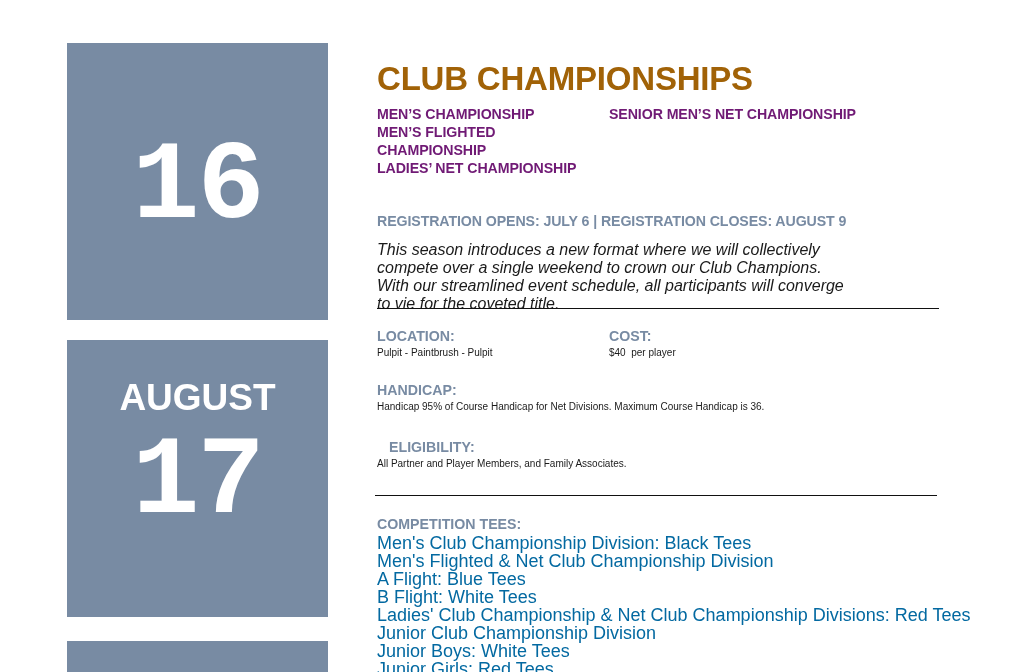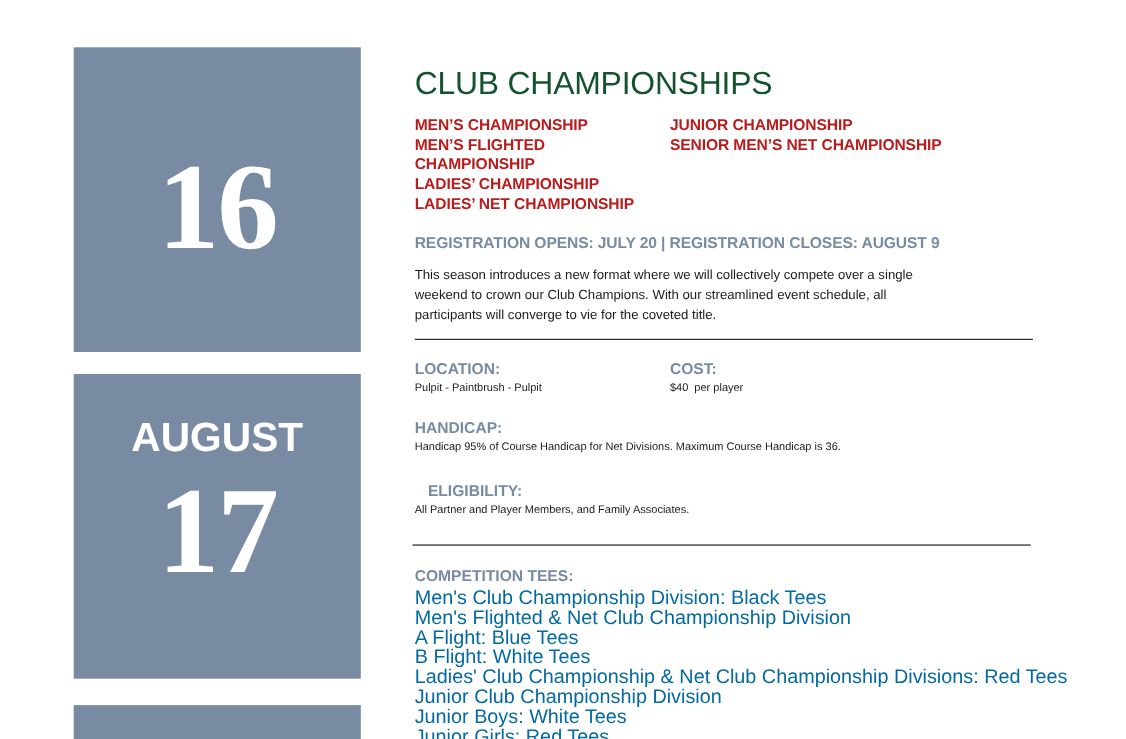--- a/index.html
+++ b/index.html
@@ -29,21 +29,21 @@
       font-family: "Liberation Sans", sans-serif;
       font-weight: bold;
       font-size: 37px;
       letter-spacing: 0px;
       line-height: 1;
     }
     .date-block .day {
       position: absolute;
       left: 0;
       right: 0;
-      font-family: Liberation Serif, serif;
+      font-family: Liberation Mono, monospace;
       font-weight: bold;
       font-size: 112px;
       line-height: 1;
       letter-spacing: -2px;
     }
     #block1 { top: 43px; height: 277px; }
     #block1 .month { top: 82px; margin-top: -82px; top: 39px; }
     #block1 .day { top: 89px; }
     #block2 { top: 340px; height: 277px; }
     #block2 .month { top: 39px; }
@@ -54,39 +54,39 @@
       position: absolute;
       left: 377px;
       top: 0;
       width: 570px;
     }
     .title {
       position: absolute;
       left: 0;
       top: 60px;
       font-family: "Liberation Sans", sans-serif;
-      font-weight: normal;
-      font-size: 29px;
-      color: #14532d;
+      font-weight: bold;
+      font-size: 33px;
+      color: #a16207;
       white-space: nowrap;
       letter-spacing: -0.2px;
     }
     .champ-col {
       position: absolute;
       top: 105px;
       list-style: none;
       margin: 0;
       padding: 0;
     }
     .champ-col li {
       font-family: "Liberation Sans", sans-serif;
       font-weight: bold;
       font-size: 14.2px;
       line-height: 18px;
-      color: #b91c1c;
+      color: #701a75;
       white-space: nowrap;
       letter-spacing: -0.1px;
     }
     #champ-left { left: 0; width: 215px; }
     #champ-left li { white-space: normal; }
     #champ-right { left: 232px; }
 
     .registration {
       position: absolute;
       left: 0;
@@ -97,24 +97,25 @@
       color: #788ba3;
       white-space: nowrap;
       letter-spacing: -0.1px;
     }
     .intro {
       position: absolute;
       left: 0;
       top: 241px;
       width: 480px;
       font-family: "Liberation Sans", sans-serif;
-      font-size: 12px;
+      font-size: 16px;
       line-height: 18px;
       color: #1a1a1a;
       margin: 0;
+      font-style: italic;
     }
     .divider {
       position: absolute;
       height: 1px;
       background: #111111;
     }
     #divider1 { left: 0; top: 308px; width: 562px; }
     #divider2 { left: -2px; top: 495px; width: 562px; }
 
     .field-label {
@@ -171,30 +172,28 @@
 </div>
 
 <div class="date-block" id="block3"></div>
 
 <div class="content">
   <div class="title">CLUB CHAMPIONSHIPS</div>
 
   <ul class="champ-col" id="champ-left">
     <li>MEN’S CHAMPIONSHIP</li>
     <li>MEN’S FLIGHTED CHAMPIONSHIP</li>
-    <li>LADIES’ CHAMPIONSHIP</li>
     <li>LADIES’ NET CHAMPIONSHIP</li>
   </ul>
 
   <ul class="champ-col" id="champ-right">
-    <li>JUNIOR CHAMPIONSHIP</li>
     <li>SENIOR MEN’S NET CHAMPIONSHIP</li>
   </ul>
 
-  <div class="registration">REGISTRATION OPENS: JULY 20 | REGISTRATION CLOSES: AUGUST 9</div>
+  <div class="registration">REGISTRATION OPENS: JULY 6 | REGISTRATION CLOSES: AUGUST 9</div>
 
   <p class="intro">This season introduces a new format where we will collectively compete over a single weekend to crown our Club Champions. With our streamlined event schedule, all participants will converge to vie for the coveted title.</p>
 
   <div class="divider" id="divider1"></div>
 
   <div class="field-label" id="location-label">LOCATION:</div>
   <div class="field-value" id="location-value">Pulpit - Paintbrush - Pulpit</div>
 
   <div class="field-label" id="cost-label">COST:</div>
   <div class="field-value" id="cost-value">$40  per player</div>

